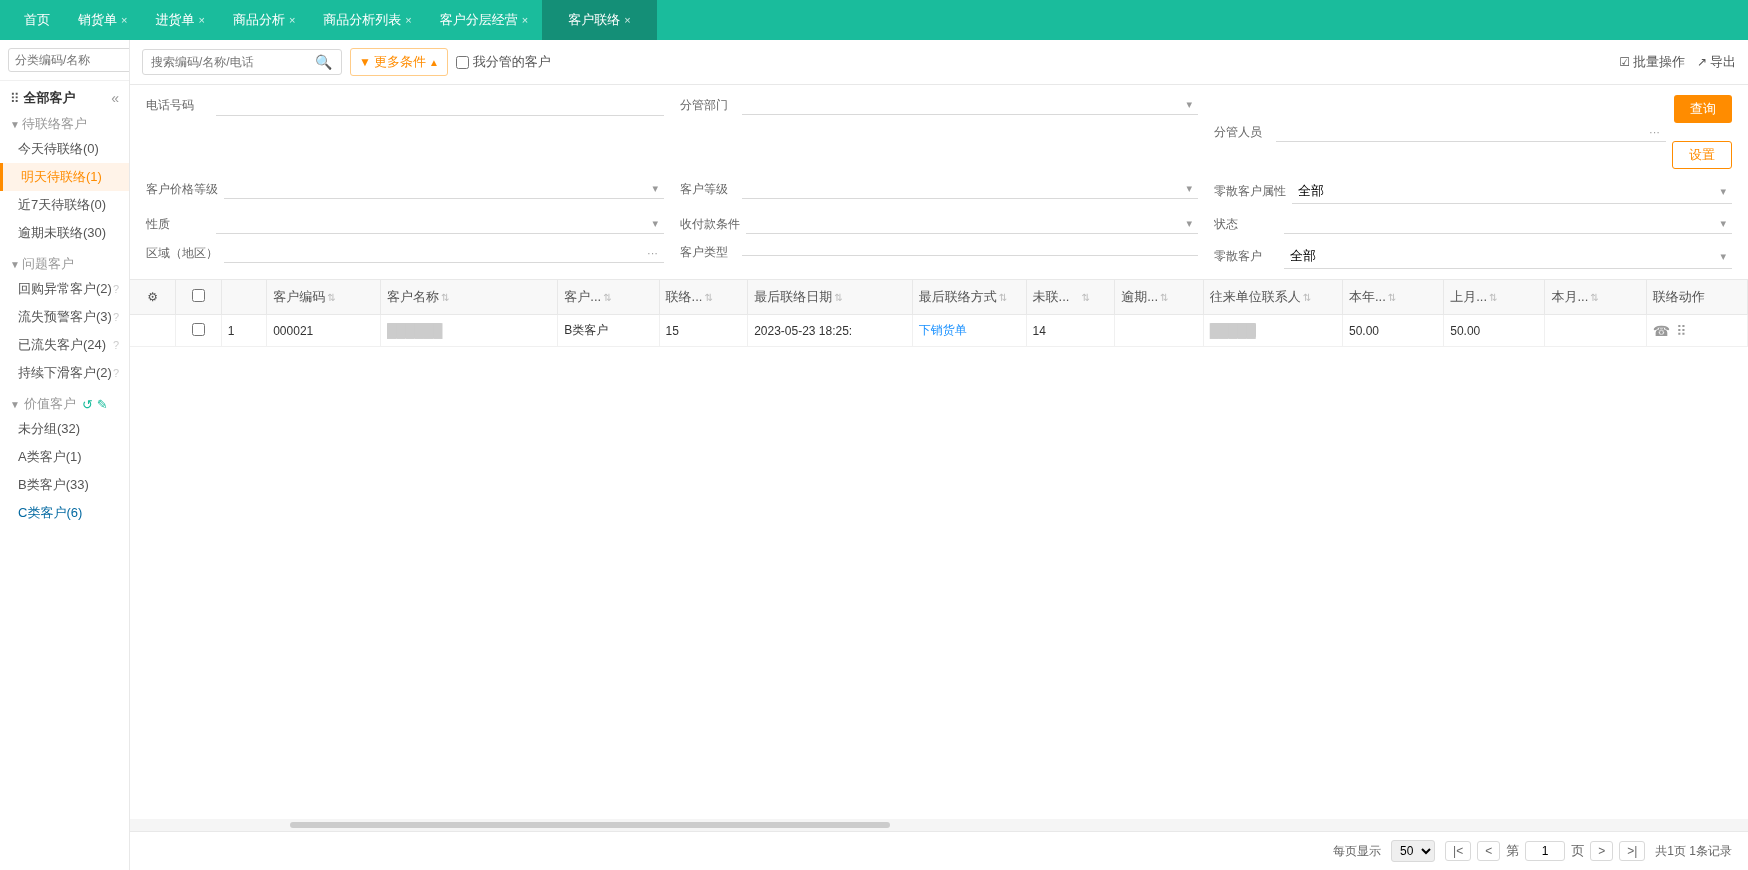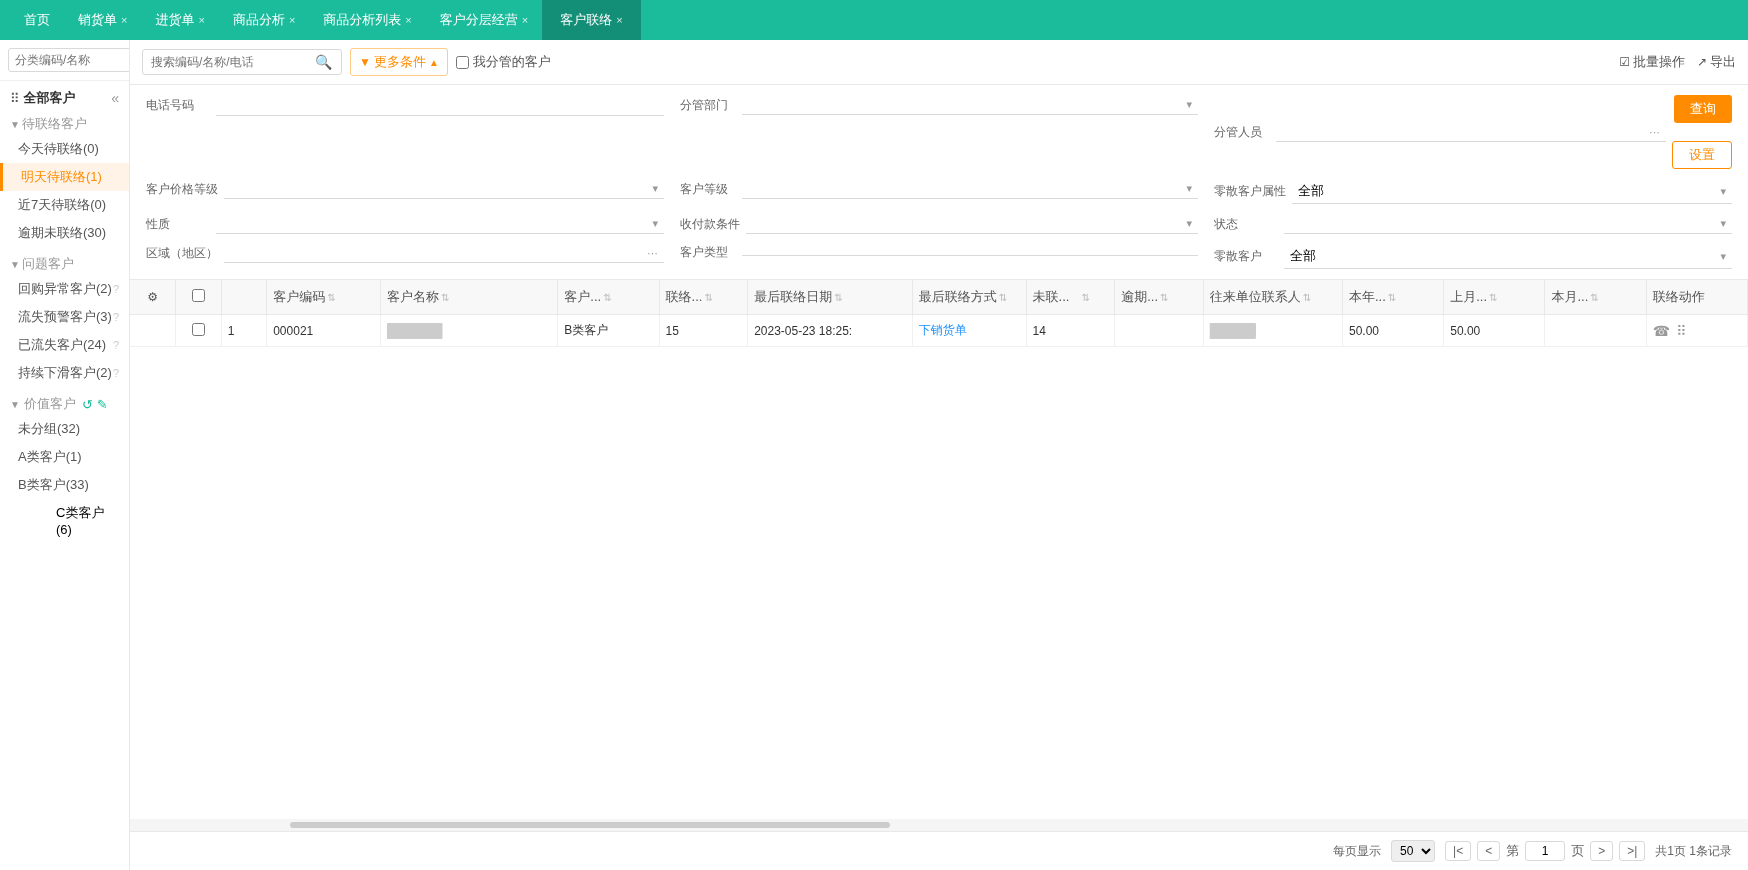--- a/index.html
+++ b/index.html
@@ -32,21 +32,21 @@
     <span style="font-size:11px;opacity:0.8;">×</span>
   </div>
   <div style="color:white;padding:0 14px;height:40px;display:flex;align-items:center;font-size:13px;cursor:pointer;gap:4px;">
     <span>商品分析列表</span>
     <span style="font-size:11px;opacity:0.8;">×</span>
   </div>
   <div style="color:white;padding:0 14px;height:40px;display:flex;align-items:center;font-size:13px;cursor:pointer;gap:4px;">
     <span>客户分层经营</span>
     <span style="font-size:11px;opacity:0.8;">×</span>
   </div>
-  <div style="color:white;padding:0 18px;height:40px;display:flex;align-items:center;font-size:13px;cursor:pointer;gap:4px;background:#148f77;">
+  <div style="color:white;padding:0 26px;height:40px;display:flex;align-items:center;font-size:13px;cursor:pointer;gap:4px;background:#148f77;">
     <span>客户联络</span>
     <span style="font-size:11px;opacity:0.8;">×</span>
   </div>
 </div>
 
 <div style="display:flex; height:830px;">
 
   <div style="width:130px;background:white;border-right:1px solid #e8e8e8;overflow-y:auto;flex-shrink:0;">
 
     <div style="display:flex;align-items:center;padding:8px;border-bottom:1px solid #f0f0f0;">
@@ -108,21 +108,21 @@
     </div>
     <div style="padding:5px 10px 5px 18px;color:#555;cursor:pointer;font-size:12px;">
       <span>未分组(32)</span>
     </div>
     <div style="padding:5px 10px 5px 18px;color:#555;cursor:pointer;font-size:12px;">
       <span>A类客户(1)</span>
     </div>
     <div style="padding:5px 10px 5px 18px;color:#555;cursor:pointer;font-size:12px;">
       <span>B类客户(33)</span>
     </div>
-    <div style="padding:5px 10px 5px 18px;color:#000000;cursor:pointer;font-size:12px;margin-left:38px;">
+    <div style="padding:5px 10px 5px 18px;color:#0369a1;cursor:pointer;font-size:12px;">
       <span>C类客户(6)</span>
     </div>
   </div>
 
   <div style="flex:1;display:flex;flex-direction:column;overflow:hidden;">
 
     <div style="background:white;padding:8px 12px;display:flex;align-items:center;gap:8px;border-bottom:1px solid #e8e8e8;">
       <div style="display:flex;align-items:center;border:1px solid #d9d9d9;border-radius:3px;padding:4px 8px;gap:4px;min-width:200px;">
         <input type="text" style="border: none; outline: none; font-size: 12px; color: rgb(153, 153, 153); width: 160px;" placeholder="搜索编码/名称/电话">
         <span style="color:#ff8c00;cursor:pointer;font-size:14px;">🔍</span>

